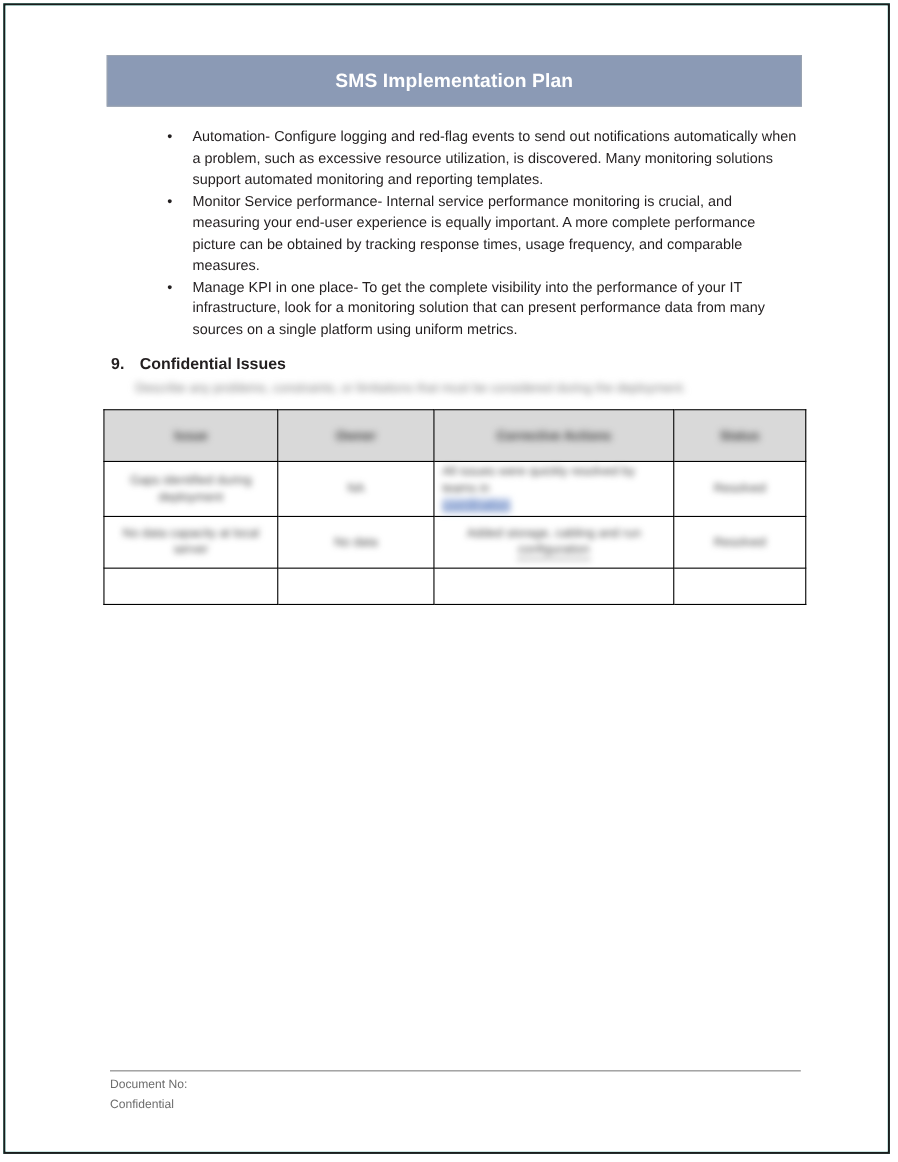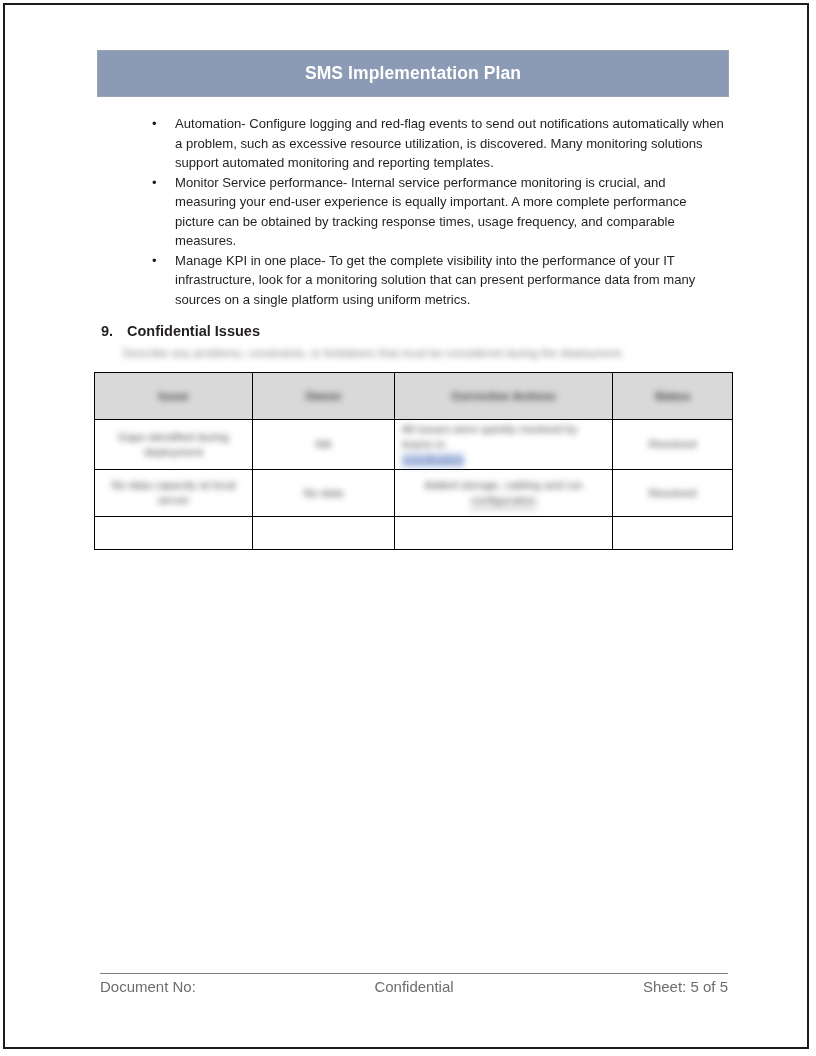--- a/index.html
+++ b/index.html
@@ -188,26 +188,27 @@
   .footer-rule {
     width: 100%;
     height: 1px;
     background: #7f7f7f;
     margin-bottom: 4px;
   }
   .footer-row {
     display: flex;
     justify-content: space-between;
     align-items: baseline;
-    font-size: 15px;
+    font-size: 11px;
     line-height: 17.5px;
     color: #6d6d6d;
+    flex-direction: column;
   }
   .footer-left   { width: 33%; text-align: left; }
-  .footer-center { width: 34%; text-align: center; }
+  .footer-center { width: 34%; }
   .footer-right  { width: 33%; text-align: right; }
 </style>
 </head>
 <body>
 
 <div class="page-frame">
   <div class="page-inner">
 
     <div class="title-banner">
       <span class="title-banner-text">SMS Implementation Plan</span>
@@ -302,21 +303,20 @@
           </td>
         </tr>
       </tbody>
     </table>
 
     <div class="footer">
       <div class="footer-rule"></div>
       <div class="footer-row">
         <span class="footer-left">Document No:</span>
         <span class="footer-center">Confidential</span>
-        <span class="footer-right">Sheet: 5 of 5</span>
       </div>
       <div class="footer-row">
         <span class="footer-center"></span>
       </div>
     </div>
 
   </div>
 </div>
 
 </body></html>

